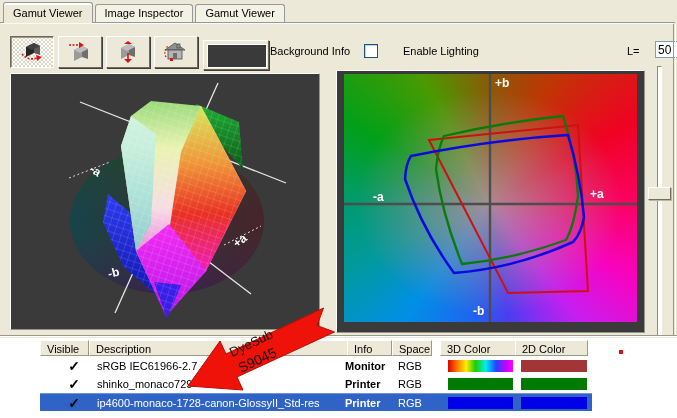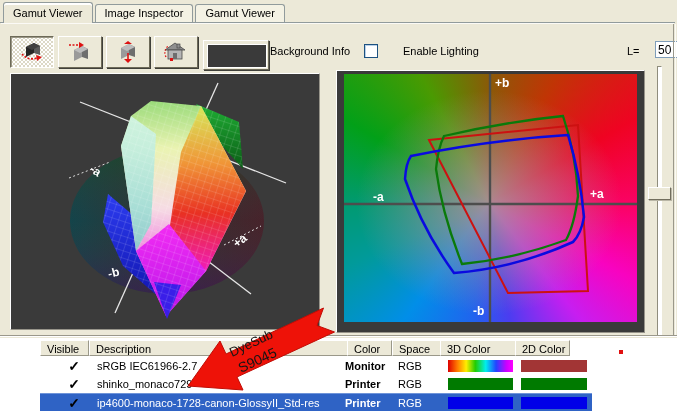--- a/index.html
+++ b/index.html
@@ -51,23 +51,23 @@
   .divider-a{position:absolute;left:0;top:335px;width:677px;height:1px;background:#9a988b;}
   .divider-b{position:absolute;left:0;top:336px;width:677px;height:1px;background:#fff;}
   .win-right1{position:absolute;left:673px;top:24px;width:1px;height:311px;background:#9a988b;}
   .win-right2{position:absolute;left:675px;top:24px;width:1px;height:311px;background:#fbfaf4;}
   .hcell{position:absolute;top:340px;height:16px;line-height:16px;background:#ECE9D8;
        border:1px solid;border-color:#fff #9a9889 #9a9889 #fff;padding-left:6px;
        box-sizing:border-box;cursor:default;}
   .c-visible{left:40px;width:49px;}
   .c-desc{left:89px;width:286px;}
   .c-class{left:347px;width:45px;}
-  .c-space{left:392px;width:72px;}
+  .c-space{left:392px;width:40px;}
   .c-3d{left:440px;width:96px;}
-  .c-2d{left:515px;width:55px;}
+  .c-2d{left:515px;width:73px;}
   .trow{position:absolute;left:40px;width:552px;height:18px;background:#fff;}
   .trow.selected{background:#2F63C5;color:#fff;border-top:1px solid #6f94d9;height:17px;}
   .tcell{position:absolute;top:0;height:18px;line-height:18px;white-space:nowrap;}
   .tcell.check{left:24px;width:20px;text-align:center;font-size:14px;font-weight:bold;color:#000;}
   .tcell.desc{left:57px;}
   .tcell.cls{left:305px;font-weight:bold;}
   .tcell.spc{left:358px;}
   .swatch{position:absolute;top:3px;height:12px;}
   .sw3d{left:408px;width:65px;}
   .sw2d{left:481px;width:66px;}
@@ -229,21 +229,21 @@
   <div class="slider-thumb"></div>
 
   <div class="win-right1"></div>
   <div class="win-right2"></div>
   <div class="divider-a"></div>
   <div class="divider-b"></div>
   <div class="bottom"></div>
 
   <div class="hcell c-visible">Visible</div>
   <div class="hcell c-desc">Description</div>
-  <div class="hcell c-class">Color</div>
+  <div class="hcell c-class">Info</div>
   <div class="hcell c-space">Space</div>
   <div class="hcell c-3d">3D Color</div>
   <div class="hcell c-2d">2D Color</div>
 
   <div class="trow" style="top:357px;">
     <div class="tcell check">✓</div>
     <div class="tcell desc">sRGB IEC61966-2.7</div>
     <div class="tcell cls">Monitor</div>
     <div class="tcell spc">RGB</div>
     <div class="swatch sw3d rainbow"></div>

